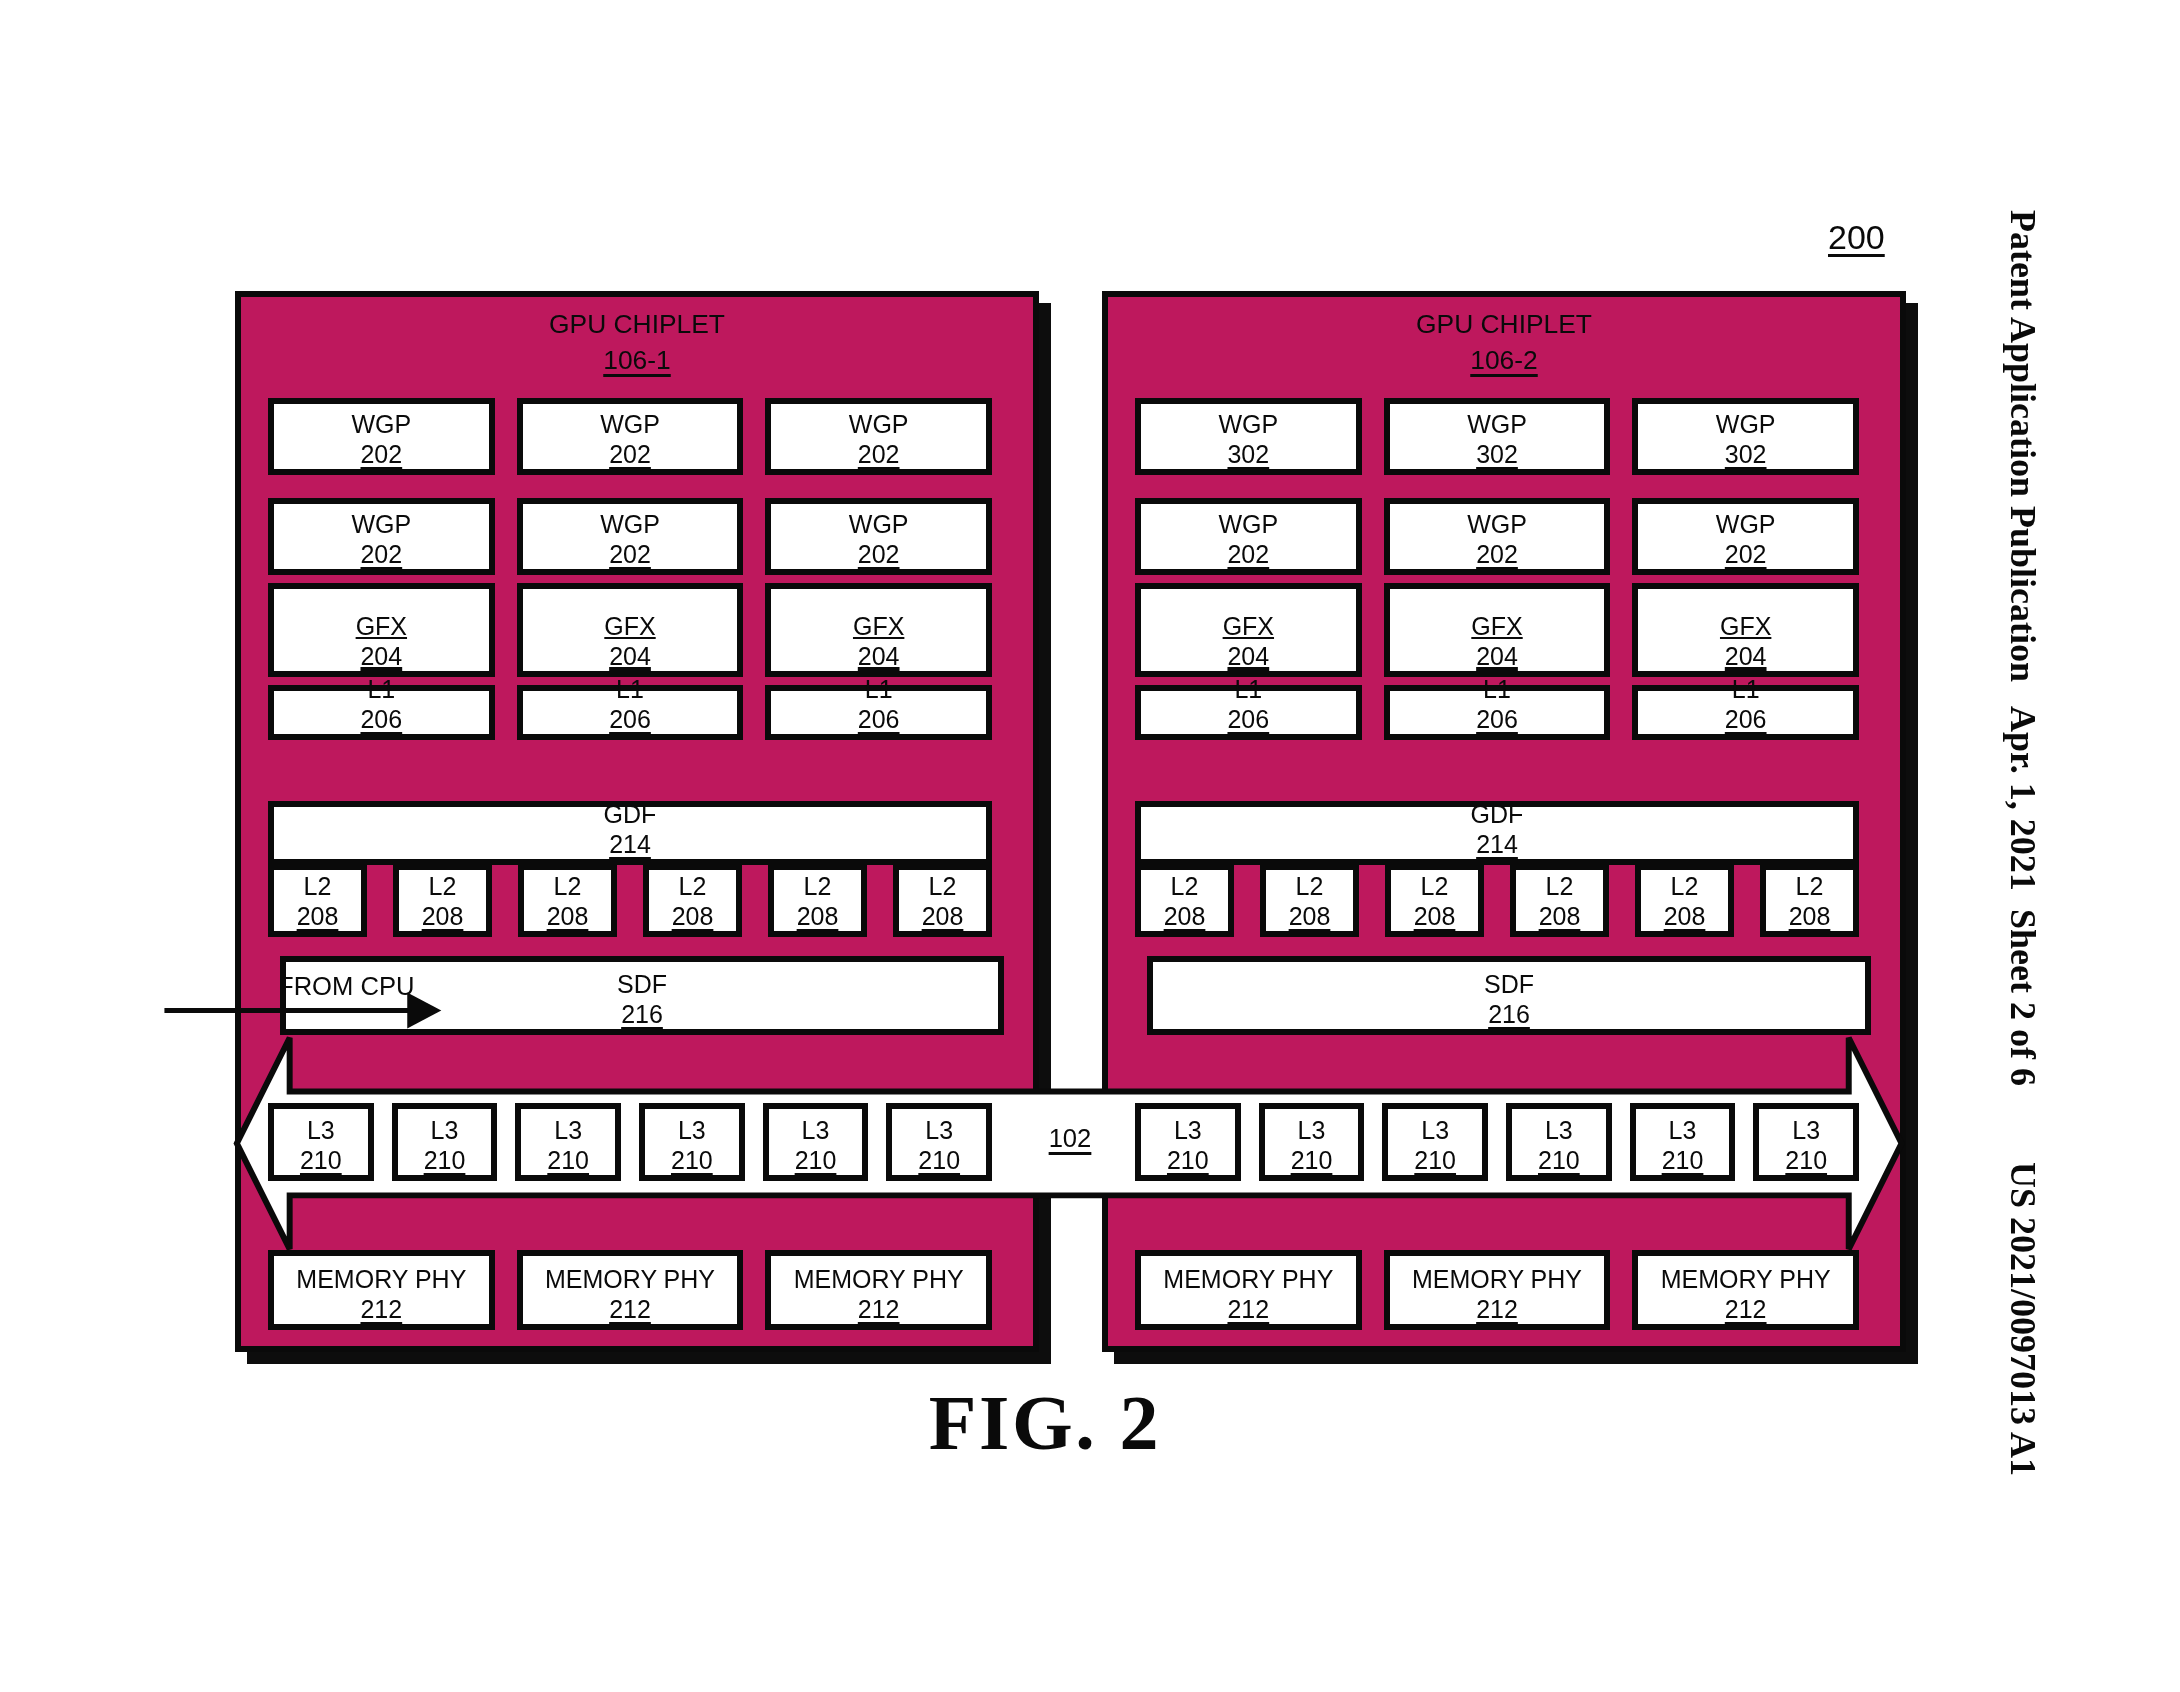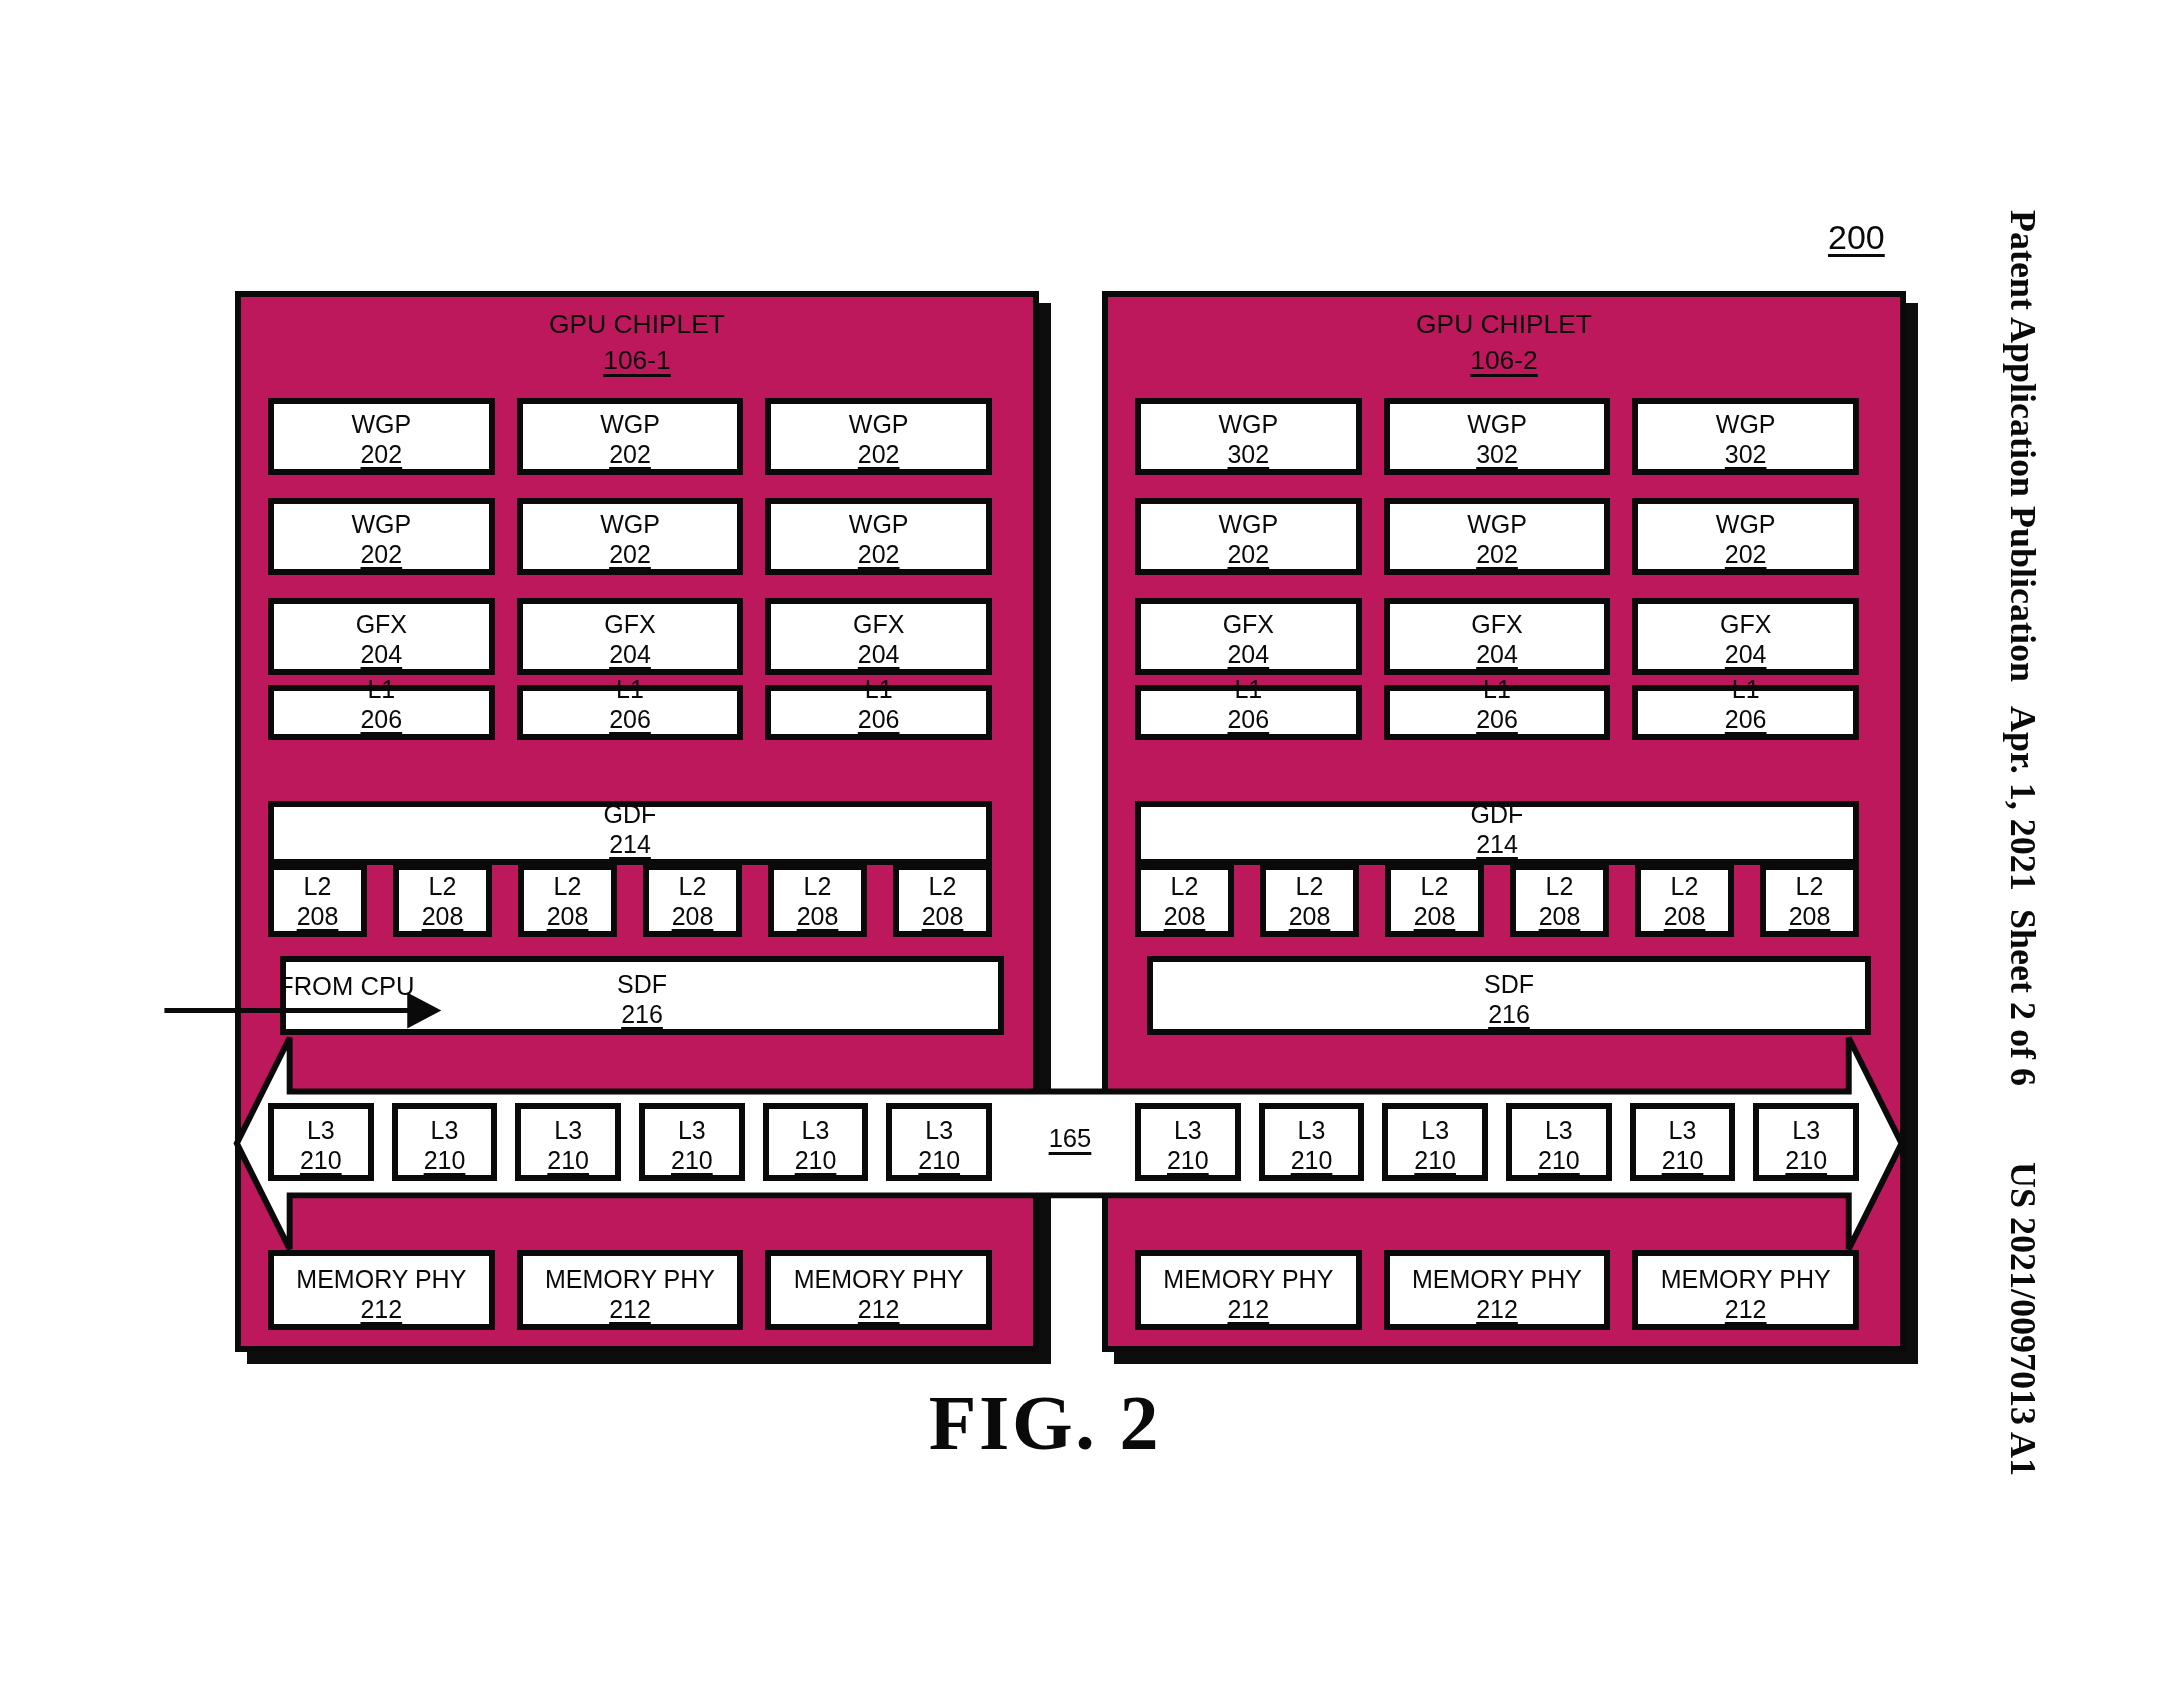--- a/index.html
+++ b/index.html
@@ -19,21 +19,21 @@
     position:absolute;top:8.5px;left:0;right:0;text-align:center;
     font-size:26.4px;line-height:1.4;
   }
   .chiplet-ref{
     text-decoration:underline;text-underline-offset:5.1px;text-decoration-thickness:2.6px;
   }
   
   .row{position:absolute;left:27px;width:724px;display:flex;gap:22px;}
   .row-wgp1{top:101px;height:77px;}
   .row-wgp2{top:201px;height:77px;}
-  .row-gfx {top:301px;height:77px;}
+  .row-gfx {top:286px;height:94px;text-decoration:underline;}
   .row-l1  {top:388px;height:55px;}
   .row-gdf {top:474px;height:64px;margin-top:30px;}
   .row-l2  {top:567px;height:73px;gap:26px;}
   .row-sdf {top:659px;height:79px;padding-left:12px;}
   .row-mem {top:953px;height:80px;}
   .cell{
     flex:1;background:#fff;border:6px solid #0a0a0a;box-sizing:border-box;
     display:flex;flex-direction:column;align-items:center;justify-content:flex-end;
     line-height:1.2;padding:0 3.4px;
   }
@@ -373,18 +373,18 @@
       <div class="cell">
         <div class="cell-label">L3</div>
         <div class="cell-ref">210</div>
       </div>
       <div class="cell">
         <div class="cell-label">L3</div>
         <div class="cell-ref">210</div>
       </div>
     </div>
 
-  <div class="bus-ref">165</div>
+  <div class="bus-ref">102</div>
   <div class="from-cpu">FROM CPU</div>
 
   <div class="fig-caption">FIG. 2</div>
 </div>
 
 
 </body></html>

